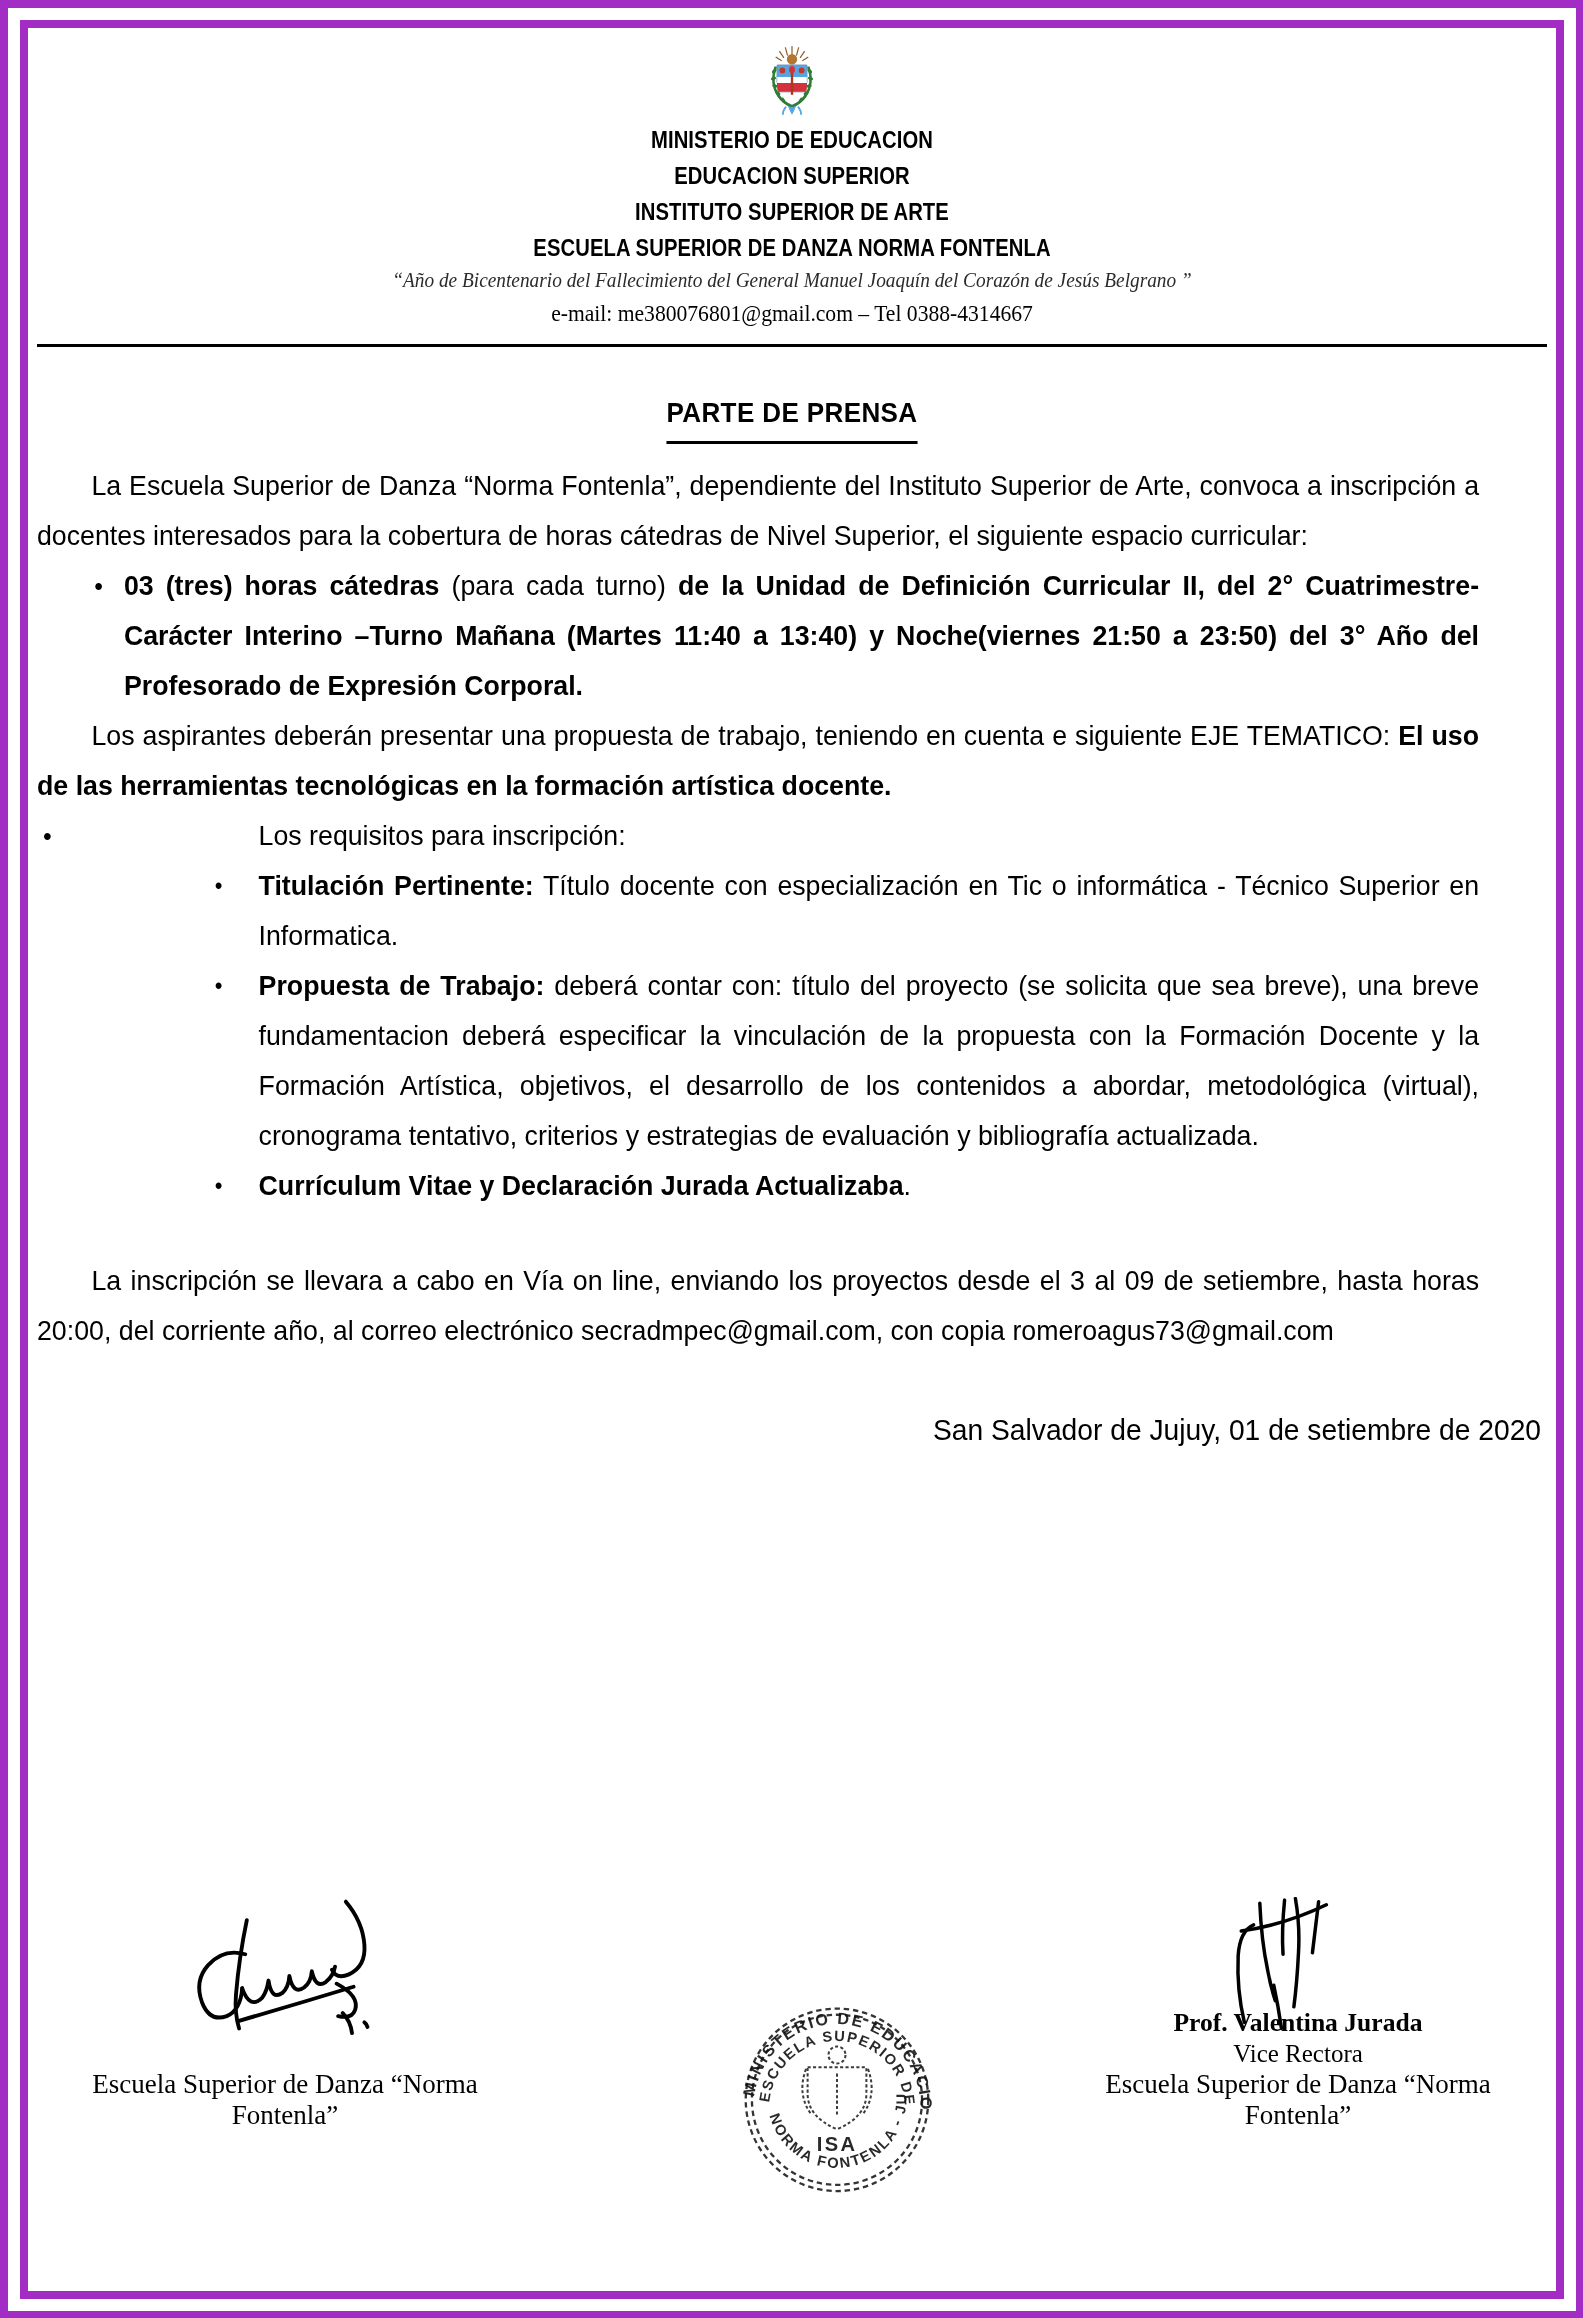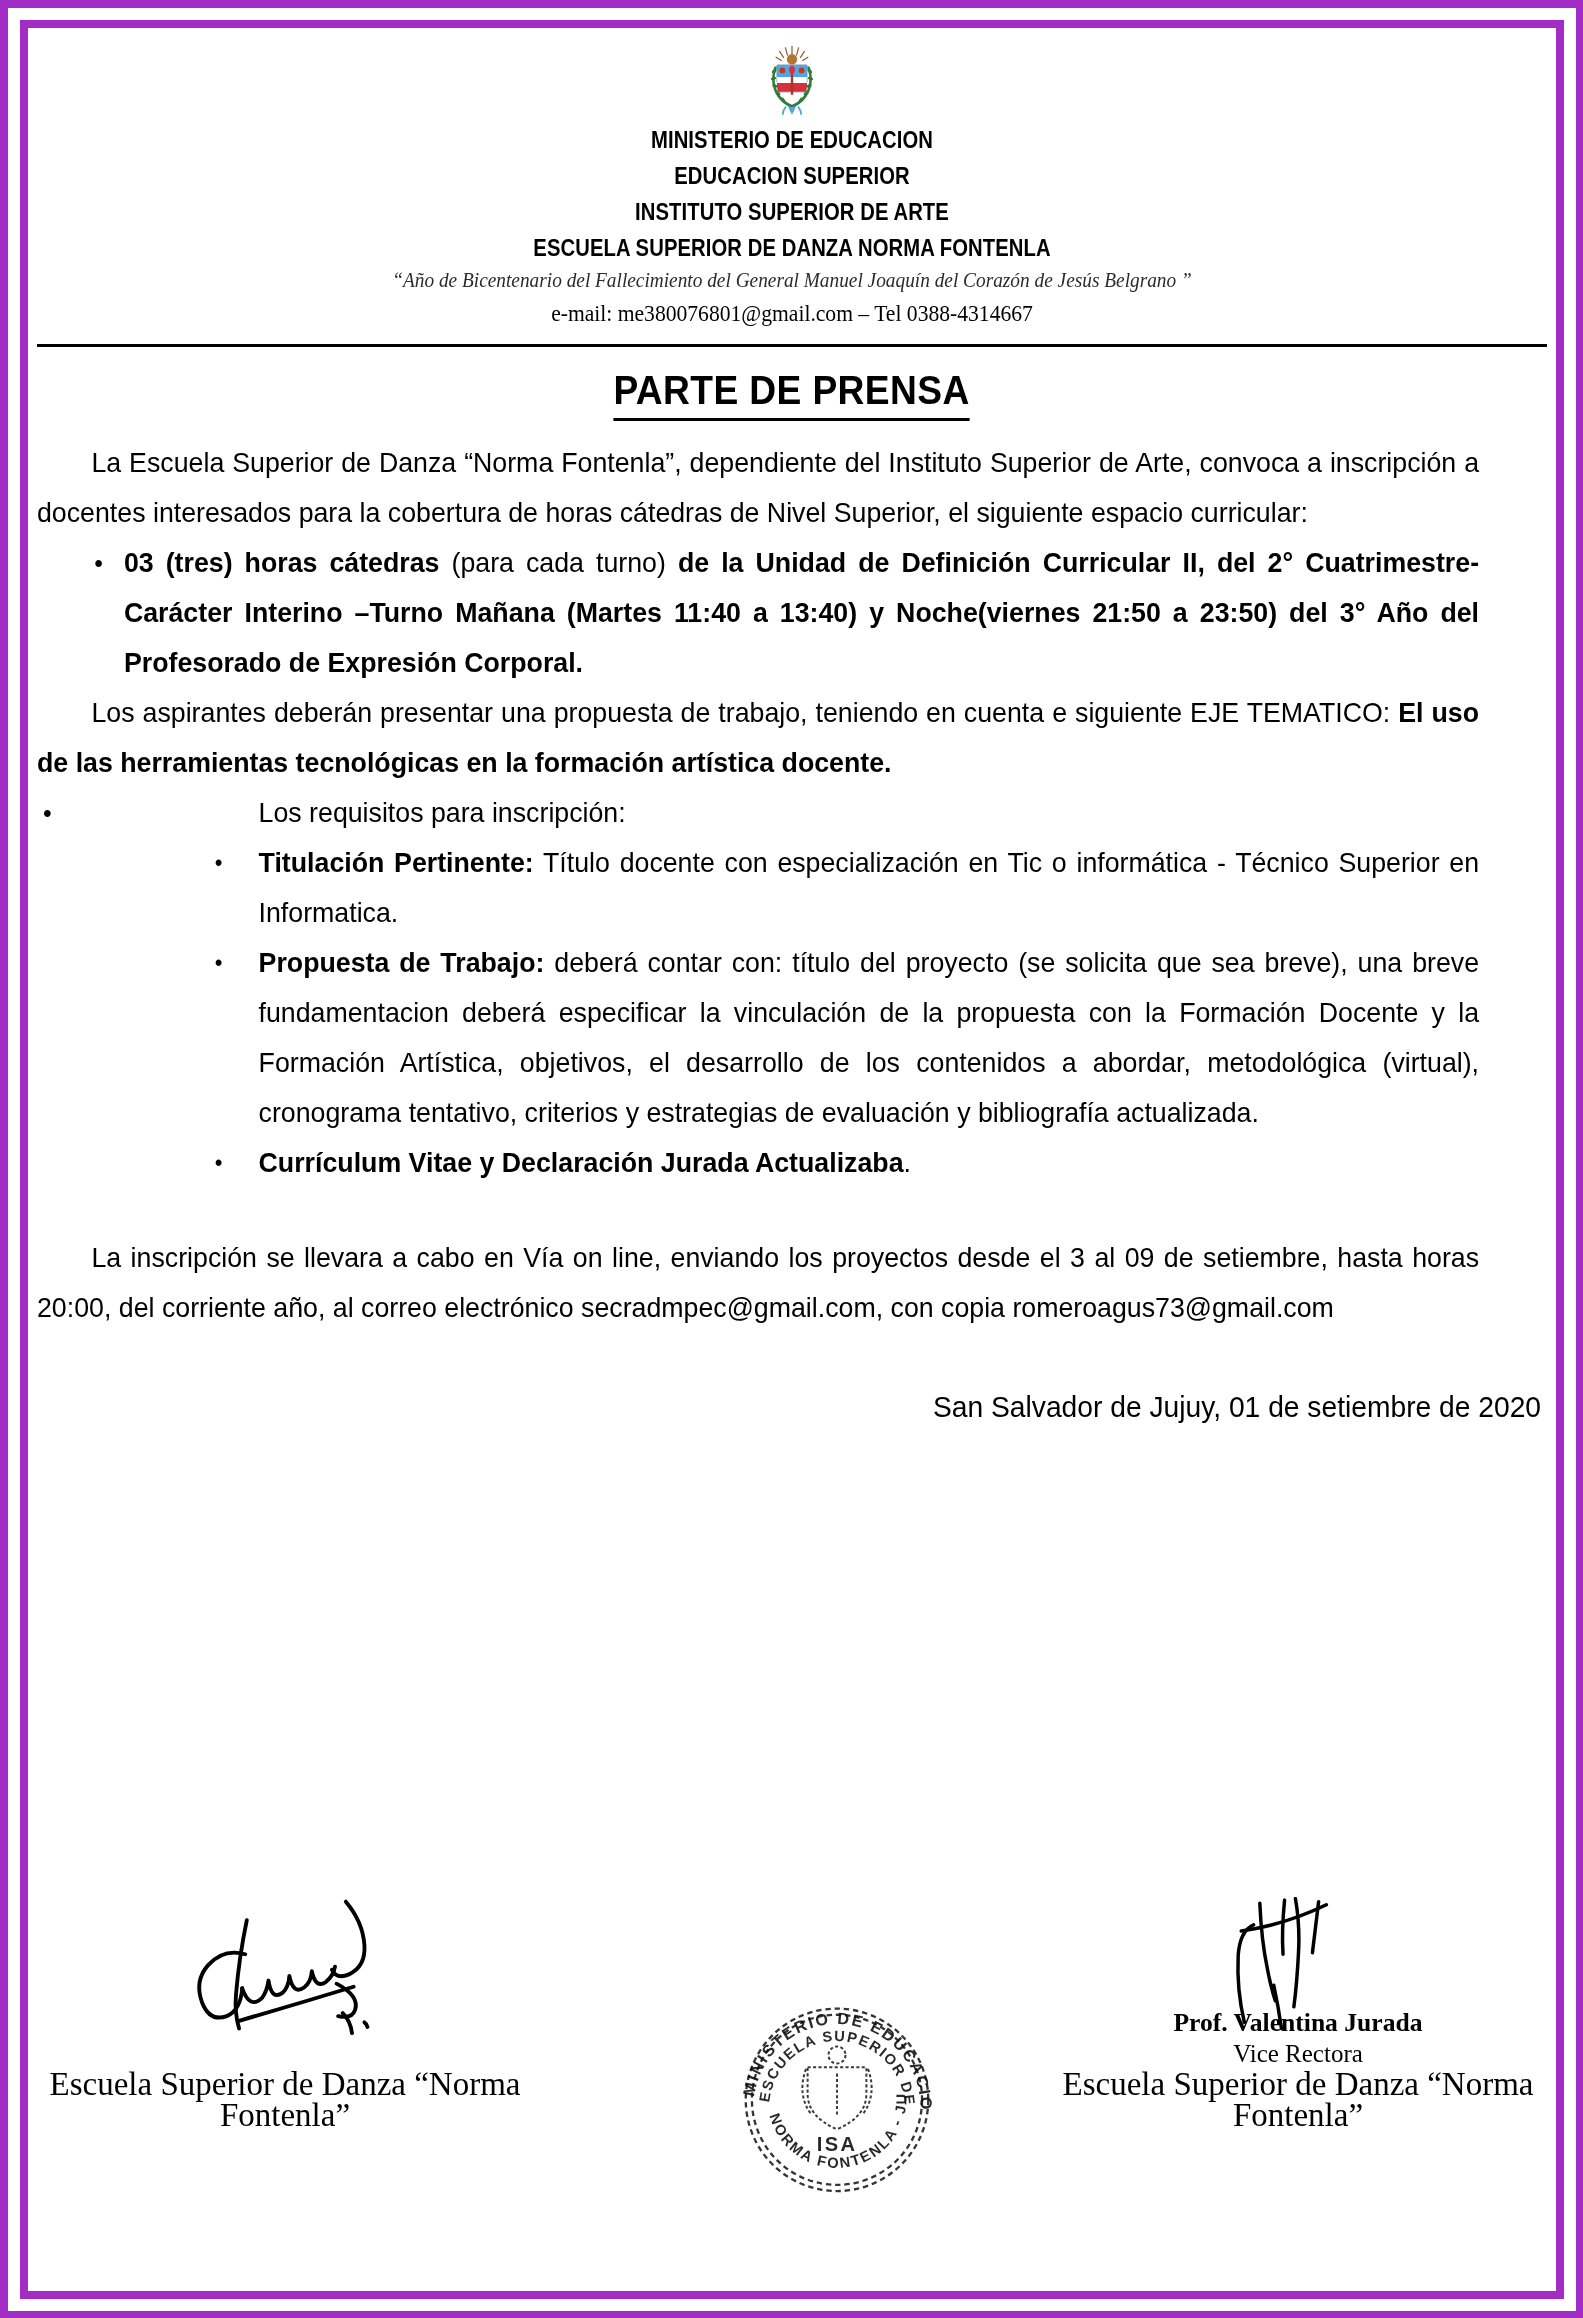--- a/index.html
+++ b/index.html
@@ -80,23 +80,23 @@
     border: none;
     border-top: 3.9px solid #000000;
     width: 100%;
   }
 
   
   .doc-title {
     text-align: center;
     font-family: "Liberation Sans", sans-serif;
     font-weight: bold;
-    font-size: 40px;
+    font-size: 28px;
     line-height: 54px;
-    margin-top: 16px;
+    margin-top: 39px;
     margin-bottom: 17px;
     letter-spacing: 0.4px;
   }
   .doc-title span {
     display: inline-block;
     border-bottom: 3.9px solid #000;
     padding-bottom: 1.5px;
     transform: scaleX(0.93);
   }
 
@@ -218,21 +218,21 @@
     font-size: 25.6px;
     line-height: 31px;
   }
   .sig-role {
     font-family: "Liberation Serif", serif;
     font-size: 25px;
     line-height: 31px;
   }
   .sig-org {
     font-family: "Liberation Serif", serif;
-    font-size: 33px;
+    font-size: 27px;
     line-height: 31px;
   }
 </style>
 </head>
 <body>
 
 <div class="page-frame">
   <div class="page-frame-inner"></div>
 </div>
 

